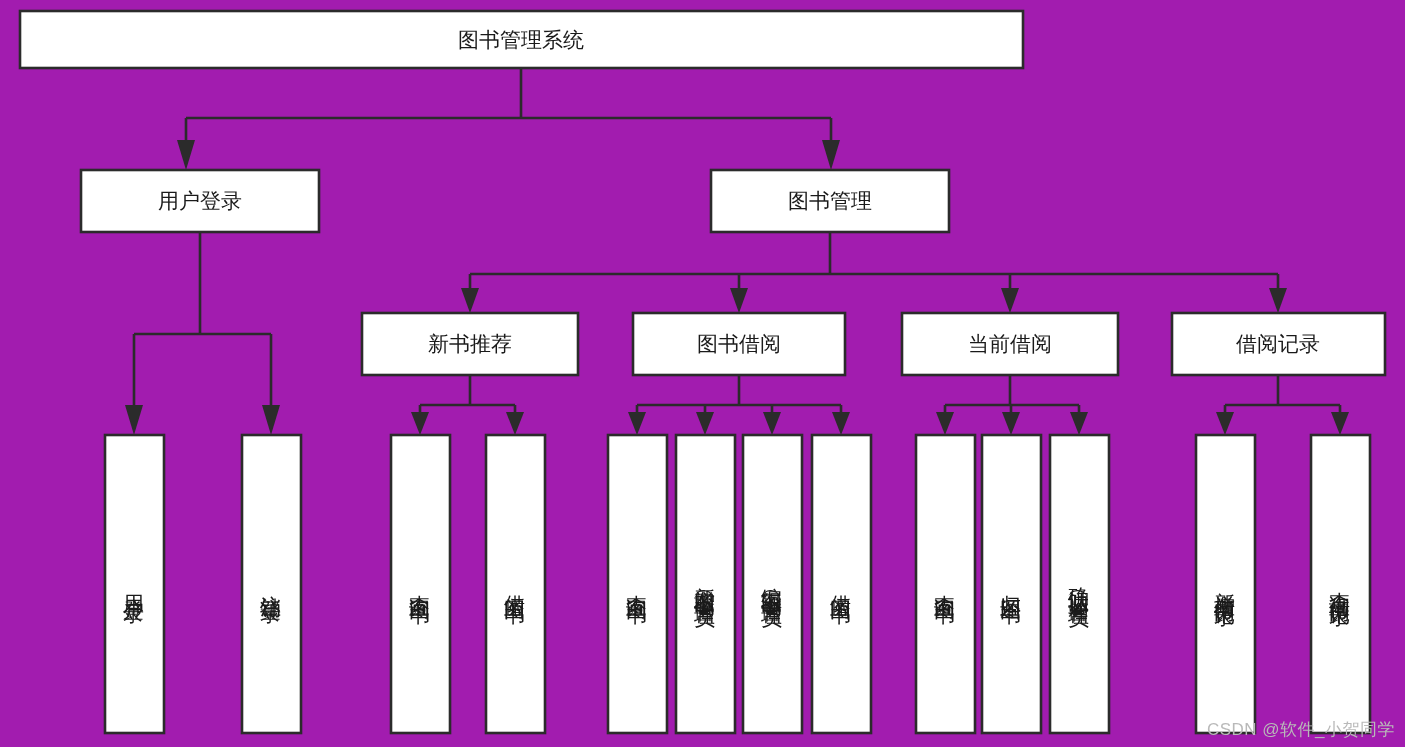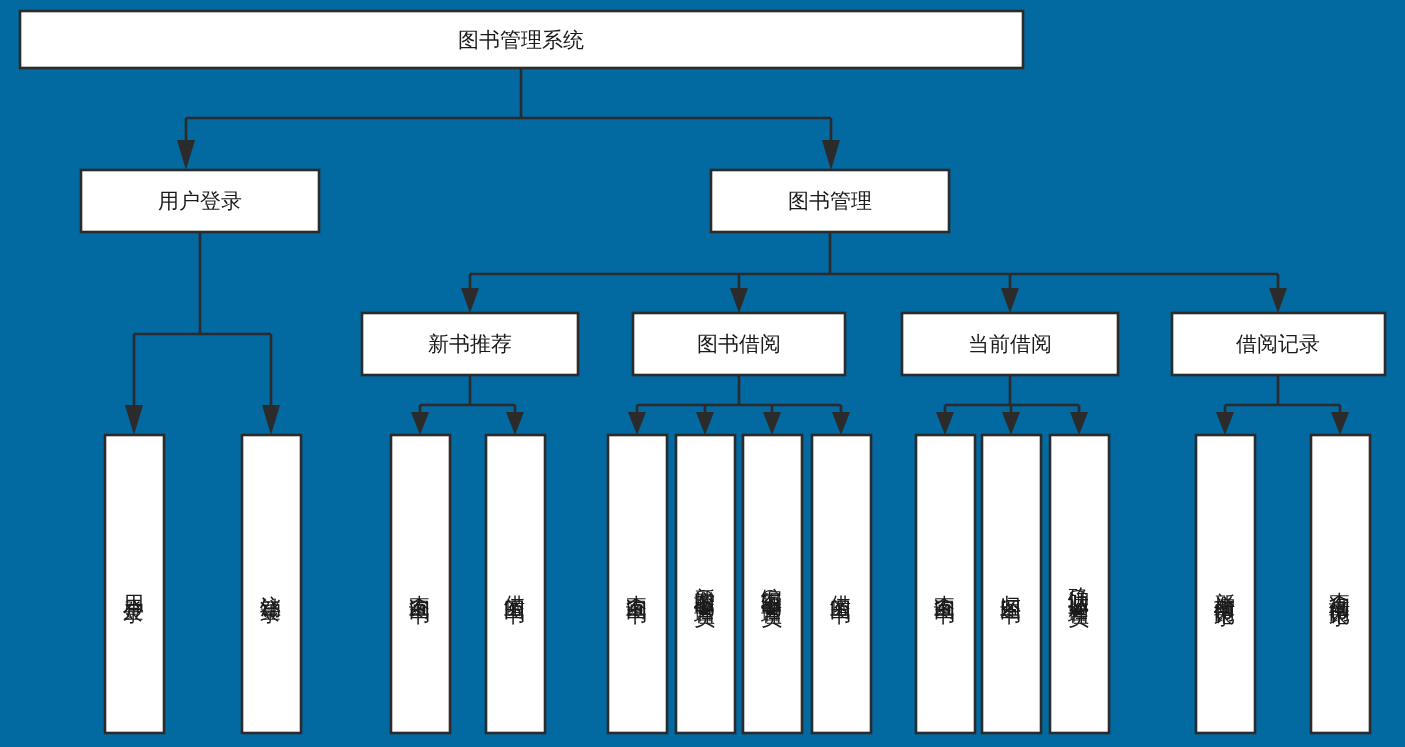--- a/index.html
+++ b/index.html
@@ -10,21 +10,21 @@
   body {
     width: 1405px;
     height: 747px;
     overflow: hidden;
     font-family: "Liberation Sans", "DejaVu Sans", sans-serif;
   }
   #diagram-root {
     position: relative;
     width: 1405px;
     height: 747px;
-    background: #0369a1;
+    background: #a21caf;
   }
   svg#flow-svg {
     position: absolute;
     left: 0;
     top: 0;
     width: 1405px;
     height: 747px;
     display: block;
   }
   .node-box {
@@ -221,14 +221,15 @@
       <rect class="node-box" x="1196" y="435" width="59" height="298"></rect>
       <text class="node-label-v" x="1225" y="584" text-anchor="middle">新增借阅记录</text>
     </g>
     <g>
       <rect class="node-box" x="1311" y="435" width="59" height="298"></rect>
       <text class="node-label-v" x="1340" y="584" text-anchor="middle">查询借阅记录</text>
     </g>
 
   </svg>
 
+  <div class="watermark-text">CSDN @软件_小贺同学</div>
 
 </div>
 
 </body></html>

